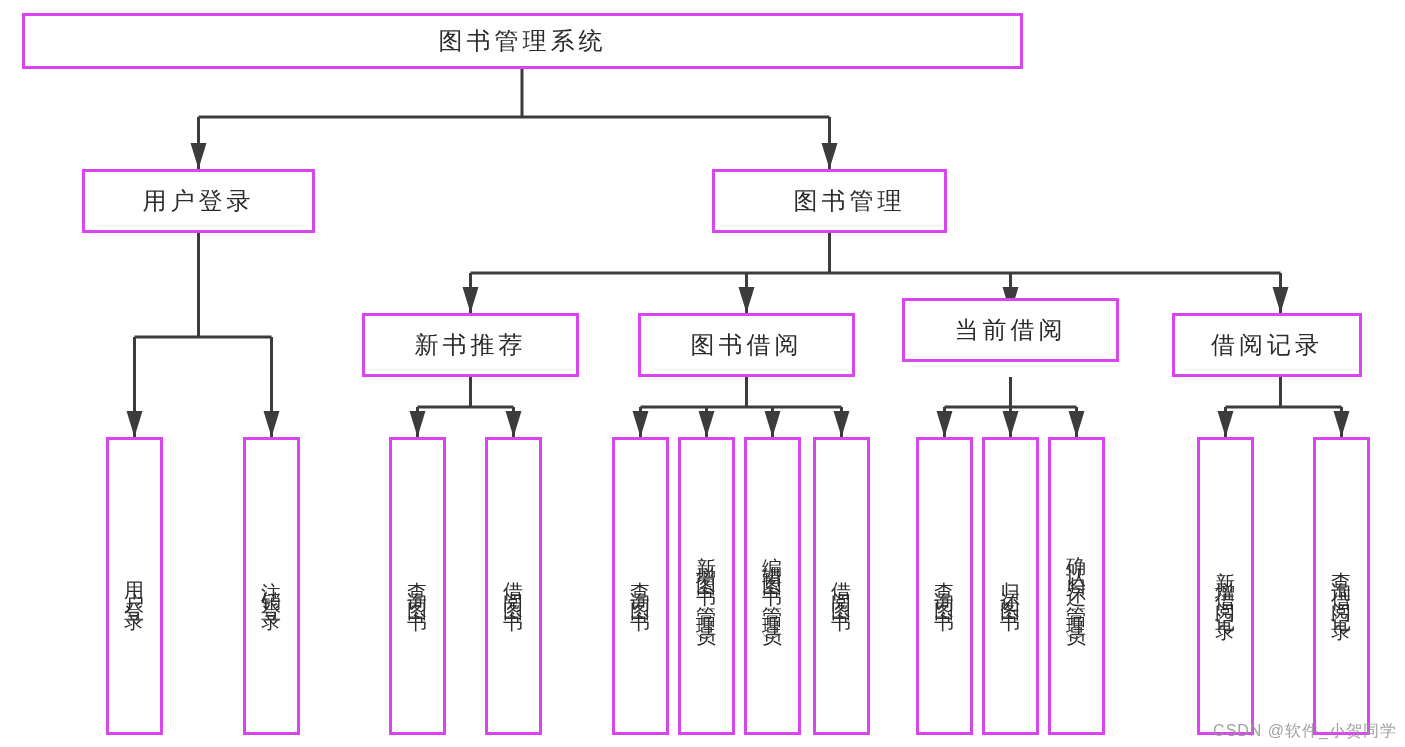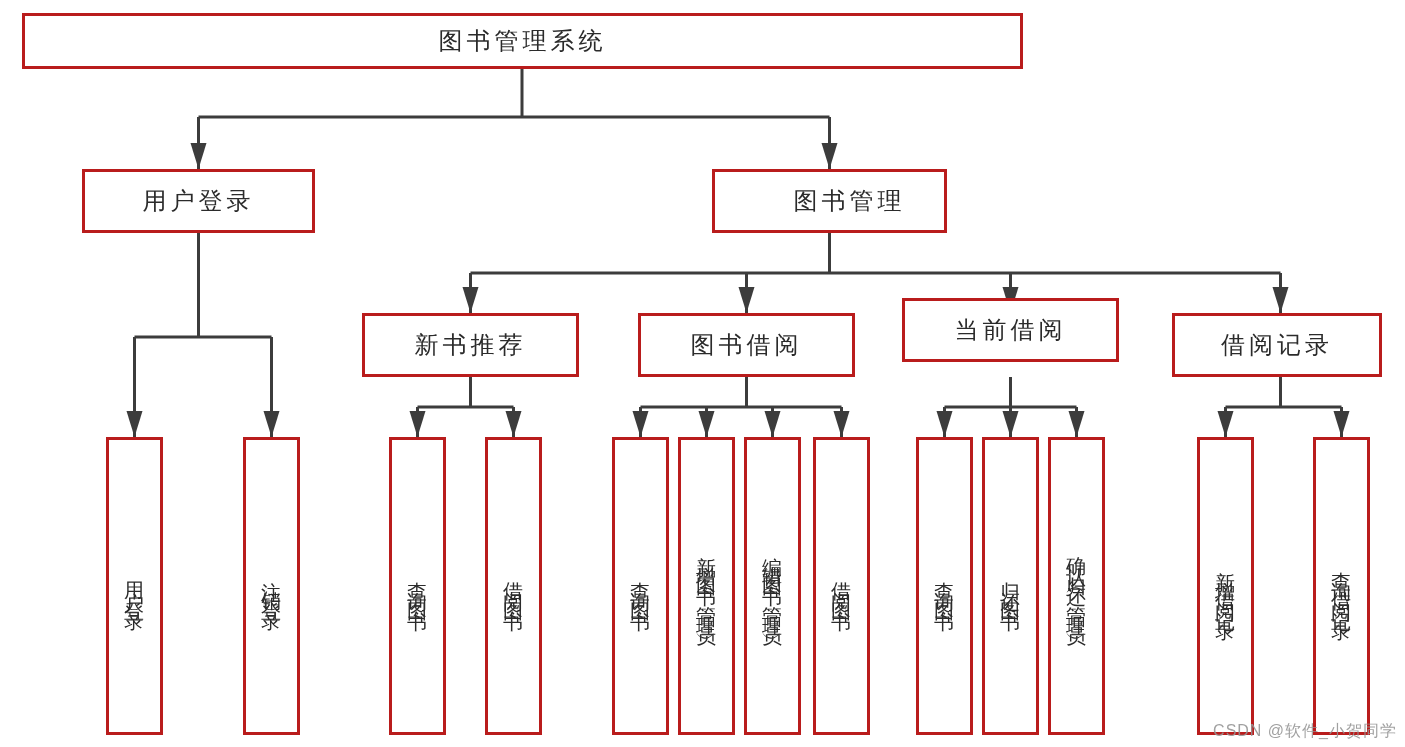--- a/index.html
+++ b/index.html
@@ -8,21 +8,21 @@
     width:1405px;height:747px;
     background:#ffffff;
     overflow:hidden;
     font-family:"Liberation Sans","DejaVu Sans",sans-serif;
   }
   .wires{position:absolute;left:0;top:0;z-index:1;}
   .node{
     position:absolute;
     box-sizing:border-box;
     background:#ffffff;
-    border:3px solid #b91c1c;
+    border:3px solid #d946ef;
     display:flex;align-items:center;justify-content:center;
     color:#2b2b2b;
     z-index:2;
   }
   .h-label{font-size:24px;letter-spacing:4px;white-space:nowrap;}
   .leaf{top:437px;width:57px;height:298px;}
   .v-label{
     writing-mode:vertical-rl;
     text-orientation:mixed;
     font-size:20px;
@@ -30,21 +30,21 @@
     line-height:1;
     white-space:nowrap;
   }
   
   .p-root{left:22px;top:13px;width:1001px;height:56px;}
   .p-user{left:82px;top:169px;width:233px;height:64px;}
   .p-book{left:712px;top:169px;width:235px;height:64px;padding-left:40px;}
   .p-l3a{left:362px;top:313px;width:217px;height:64px;}
   .p-l3b{left:638px;top:313px;width:217px;height:64px;}
   .p-l3c{left:902px;top:298px;width:217px;height:64px;}
-  .p-l3d{left:1172px;top:313px;width:210px;height:64px;}
+  .p-l3d{left:1172px;top:313px;width:190px;height:64px;}
   .p-u1{left:106px;} .p-u2{left:243px;}
   .p-a1{left:389px;} .p-a2{left:485px;}
   .p-b1{left:612px;} .p-b2{left:678px;} .p-b3{left:744px;} .p-b4{left:813px;}
   .p-c1{left:916px;} .p-c2{left:982px;} .p-c3{left:1048px;}
   .p-d1{left:1197px;} .p-d2{left:1313px;}
   .watermark{
     position:absolute;
     right:8px;bottom:5px;
     z-index:3;
     font-size:16px;

